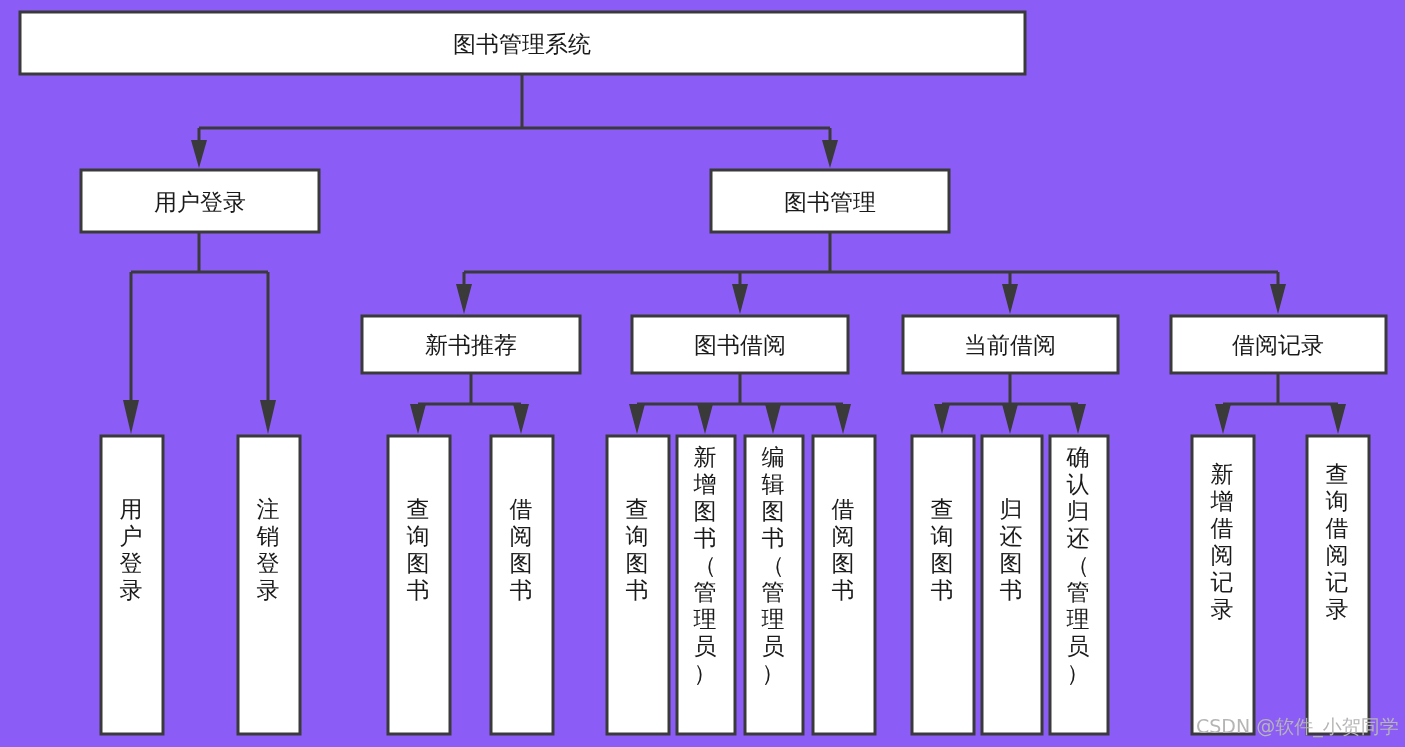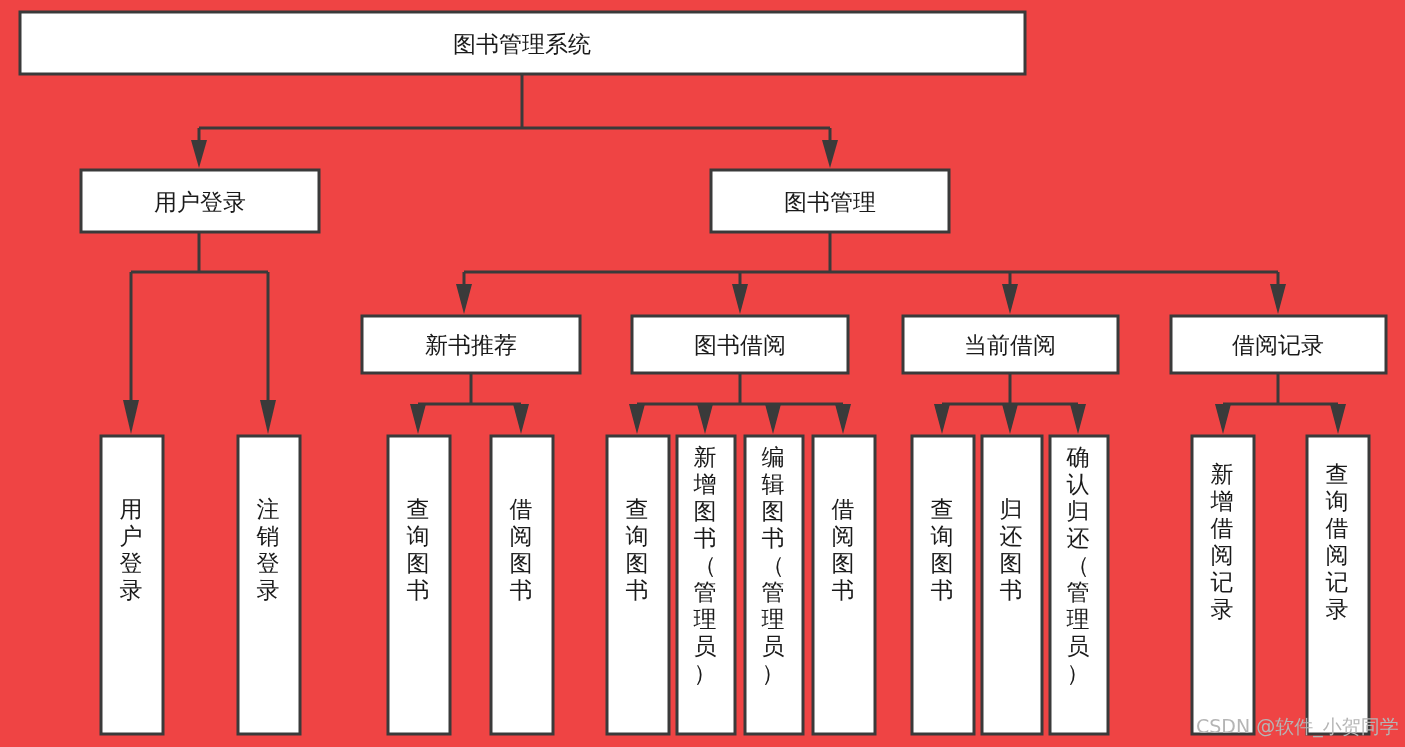--- a/index.html
+++ b/index.html
@@ -12,21 +12,21 @@
     width: 1405px;
     height: 747px;
     font-family: "DejaVu Sans", "Liberation Sans", sans-serif;
     overflow: hidden;
     position: relative;
   }
   #diagram-root {
     position: relative;
     width: 1405px;
     height: 747px;
-    background: #ef4444;
+    background: #8b5cf6;
   }
   svg.diagram-canvas {
     position: absolute;
     top: 0;
     left: 0;
     width: 1405px;
     height: 747px;
     display: block;
   }
   .node-box {

